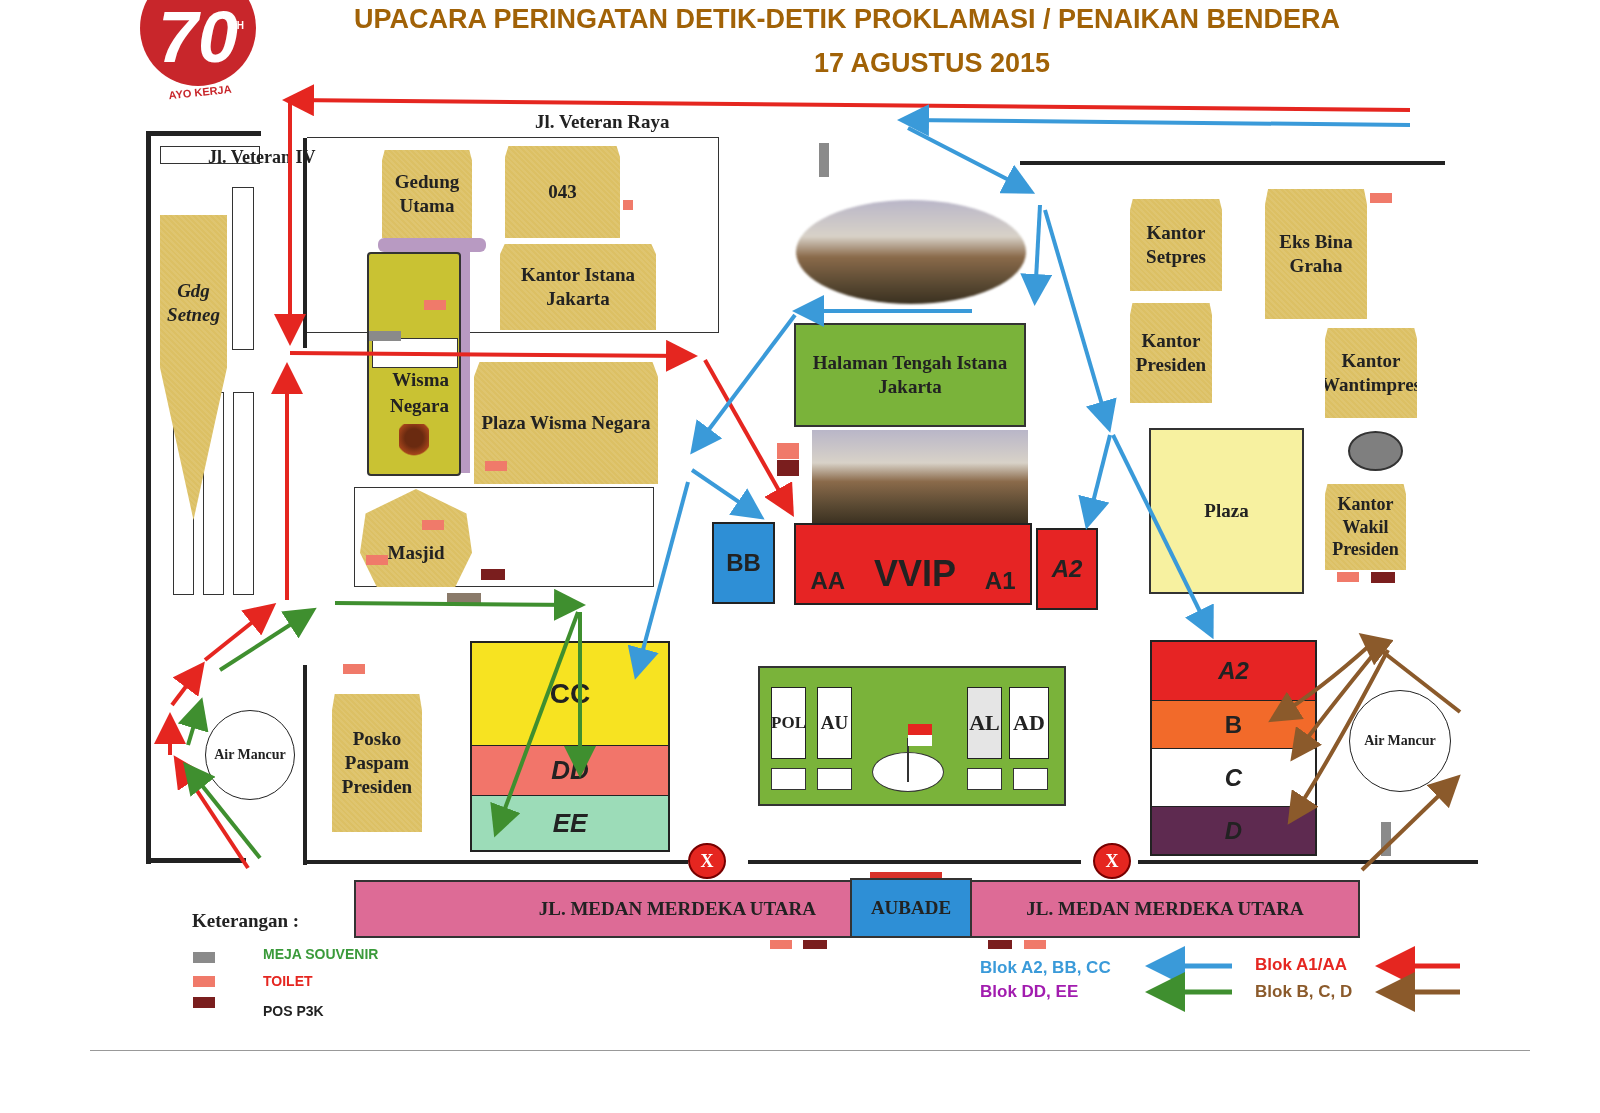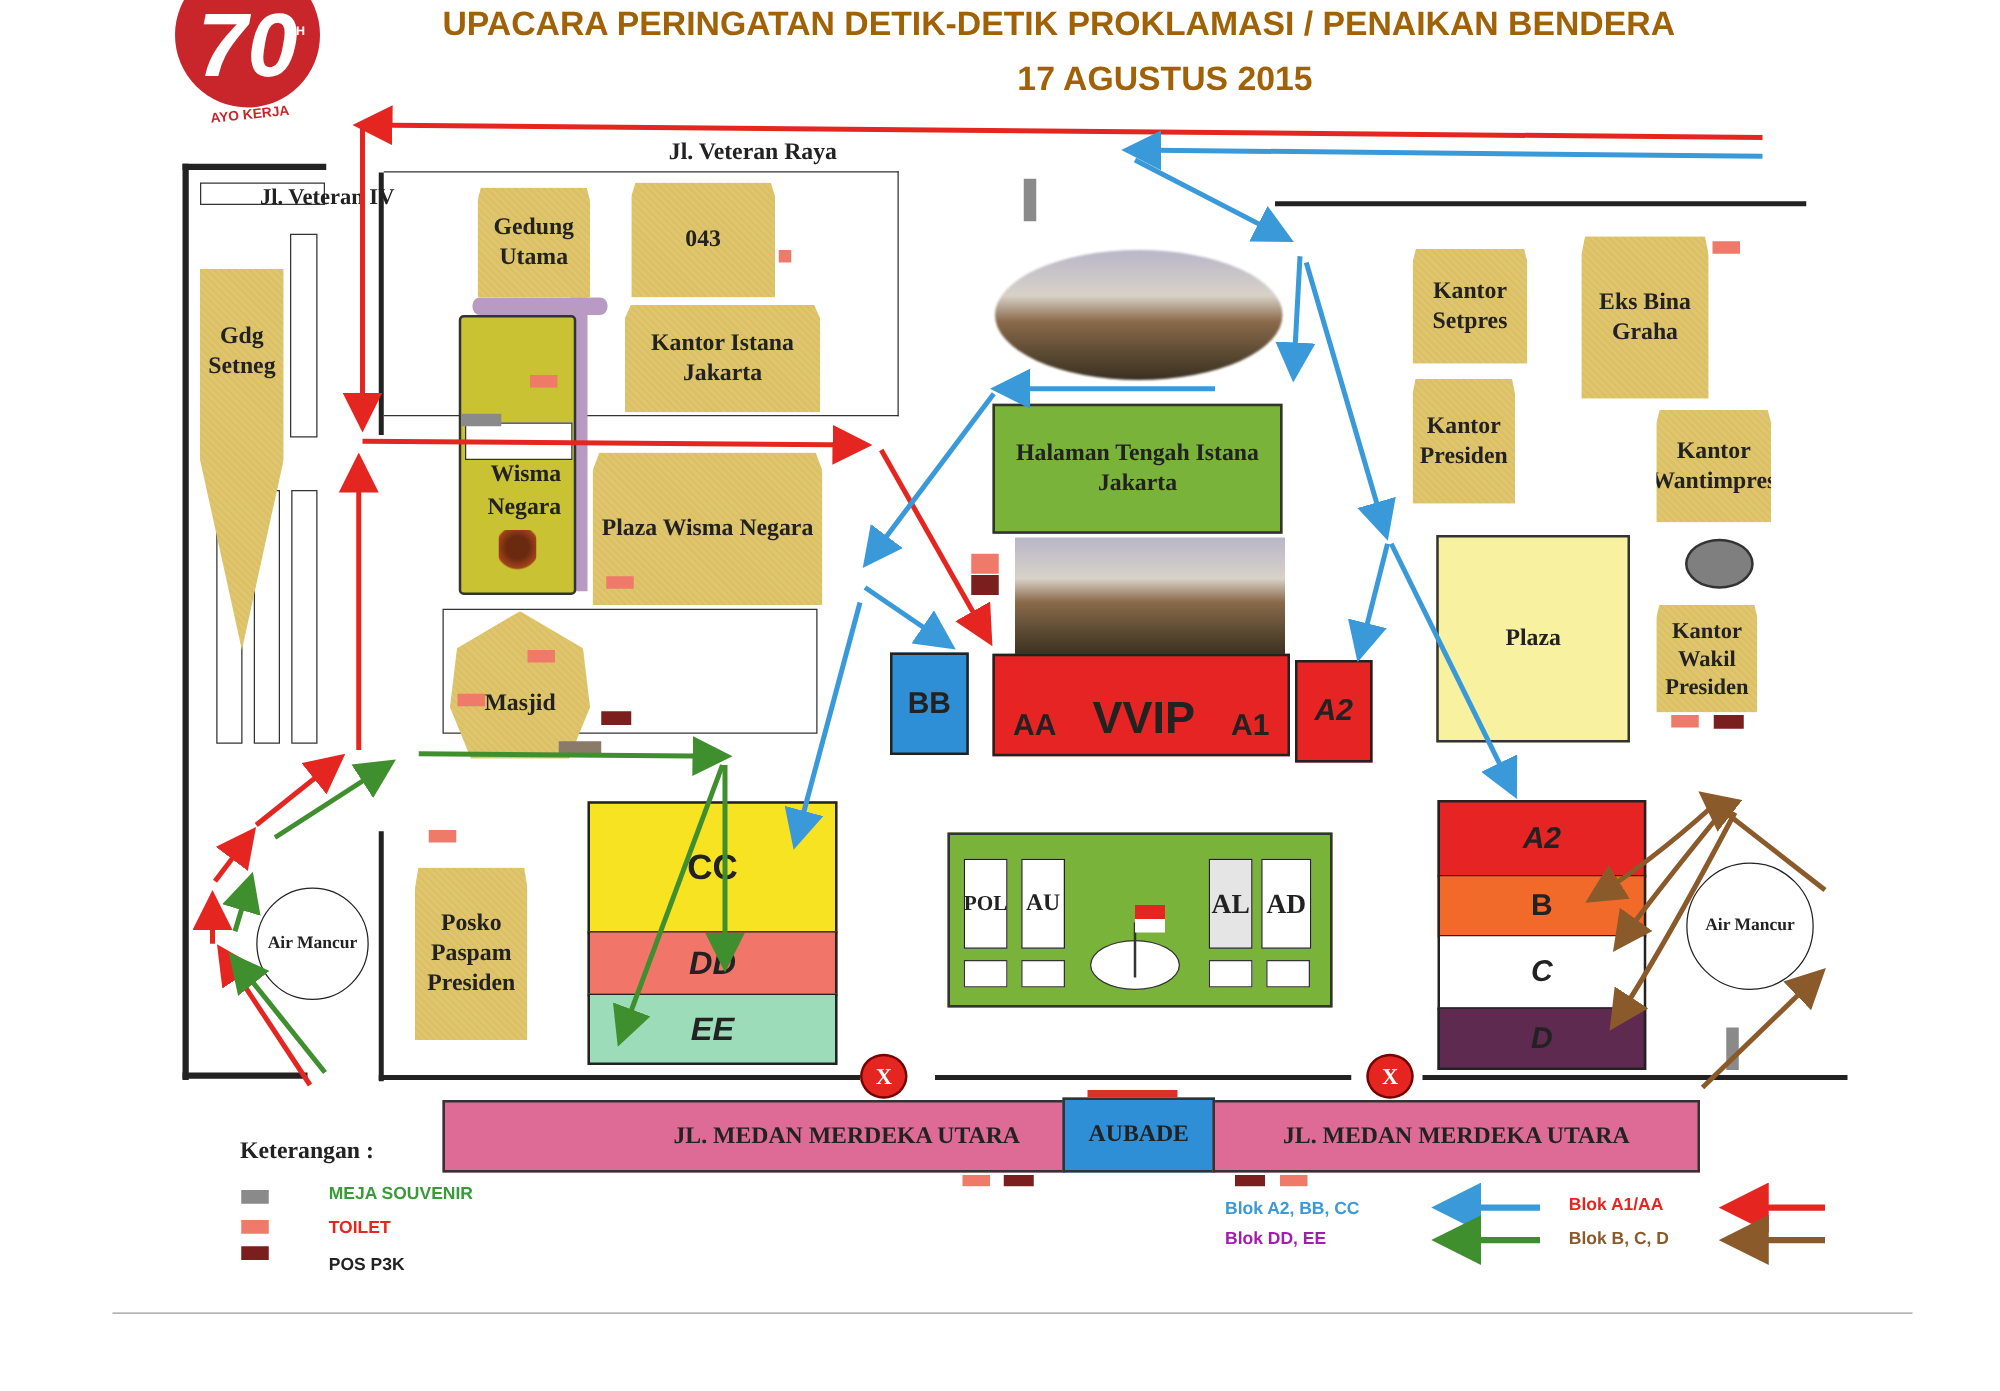--- a/index.html
+++ b/index.html
@@ -14,21 +14,21 @@
   .blk{display:flex;align-items:center;justify-content:center;font-family:"Liberation Sans",sans-serif;font-weight:bold;color:#222;border:2px solid #222;}
   .toilet{background:#f07a6a;}
   .p3k{background:#7a1e1e;}
   .souv{background:#8a8a8a;}
   .circle{border:1.5px solid #222;border-radius:50%;display:flex;align-items:center;justify-content:center;text-align:center;font-weight:bold;font-size:14px;line-height:1.3;color:#222;background:#fff;}
   .road{background:#dd6b96;border:2px solid #333;display:flex;align-items:center;justify-content:center;font-weight:bold;font-size:19px;color:#222;}
   .xmark{background:#e52620;border:2px solid #700;border-radius:50%;color:#fff;font-weight:bold;display:flex;align-items:center;justify-content:center;font-size:18px;}
   .photo{background:linear-gradient(180deg,#b9b6c8 0%,#d8d2c8 35%,#8a6a4a 55%,#5b4a33 80%,#3a3020 100%);}
   .legend-sw{width:22px;height:11px;}
   .legend-txt{font-family:"Liberation Sans",sans-serif;font-weight:bold;font-size:14px;text-align:right;}
-  .arrow-lbl{font-family:"Liberation Sans",sans-serif;font-weight:bold;font-size:14px;}
+  .arrow-lbl{font-family:"Liberation Sans",sans-serif;font-weight:bold;font-size:17px;}
   svg.arrows{position:absolute;left:0;top:0;pointer-events:none;}
 </style>
 </head>
 <body>
 
 <div class="abs" style="left:140px;top:-30px;width:116px;height:116px;border-radius:50%;background:#c8262b;display:flex;align-items:center;justify-content:center;">
   <span style="font-family:'Liberation Sans',sans-serif;font-weight:bold;font-style:italic;font-size:72px;color:#fff;margin-top:18px;">70</span>
   <span style="font-family:'Liberation Sans',sans-serif;font-weight:bold;font-size:10px;color:#fff;position:absolute;right:12px;top:50px;">TH</span>
 </div>
 <div class="abs" style="left:160px;top:86px;width:80px;text-align:center;font-family:'Liberation Sans',sans-serif;font-weight:bold;font-size:11px;color:#c8262b;transform:rotate(-6deg);">AYO KERJA</div>
@@ -49,39 +49,39 @@
 <div class="abs outline" style="left:307px;top:137px;width:412px;height:196px;border-left:none;"></div>
 <div class="abs outline" style="left:160px;top:146px;width:100px;height:18px;"></div>
 <div class="abs" style="left:208px;top:147px;font-weight:bold;font-size:18px;color:#222;">Jl. Veteran IV</div>
 <div class="abs" style="left:535px;top:111px;font-weight:bold;font-size:19px;color:#222;">Jl. Veteran Raya</div>
 
 <div class="abs outline" style="left:232px;top:187px;width:22px;height:163px;"></div>
 <div class="abs outline" style="left:173px;top:392px;width:21px;height:203px;"></div>
 <div class="abs outline" style="left:203px;top:392px;width:21px;height:203px;"></div>
 <div class="abs outline" style="left:233px;top:392px;width:21px;height:203px;"></div>
 
-<div class="abs bldg" style="left:160px;top:215px;width:67px;height:305px;clip-path:polygon(0 0,100% 0,100% 50%,50% 100%,0 50%);align-items:flex-start;padding-top:42px;">
+<div class="abs bldg" style="left:160px;top:215px;width:67px;height:305px;clip-path:polygon(0 0,100% 0,100% 50%,50% 100%,0 50%);align-items:flex-start;padding-top:64px;font-style:italic;">
   <span>Gdg Setneg</span>
 </div>
 
 <div class="abs bldg roof" style="left:366px;top:150px;width:90px;height:88px;margin-left:16px;">Gedung Utama</div>
 <div class="abs bldg roof" style="left:505px;top:146px;width:115px;height:92px;">043</div>
 <div class="abs bldg roof" style="left:500px;top:244px;width:156px;height:86px;">Kantor Istana Jakarta</div>
 
 <div class="abs" style="left:378px;top:238px;width:108px;height:14px;background:#b89ac2;border-radius:6px;"></div>
 <div class="abs" style="left:456px;top:238px;width:14px;height:235px;background:#b89ac2;"></div>
 <div class="abs" style="left:367px;top:252px;width:94px;height:224px;background:#c9c233;border:2px solid #333;border-radius:4px;display:flex;flex-direction:column;align-items:center;justify-content:flex-end;padding-bottom:10px;">
   <span style="font-weight:bold;font-size:19px;text-align:right;width:70px;line-height:1.4;color:#222;">Wisma Negara</span>
   <span style="width:30px;height:40px;background:radial-gradient(circle at 50% 35%,#6a2a10 30%,#a3431a 55%,transparent 60%);margin-top:4px;"></span>
 </div>
 <div class="abs" style="left:372px;top:338px;width:86px;height:30px;background:#fff;border:1.5px solid #333;"></div>
 <div class="abs bldg roof" style="left:474px;top:362px;width:184px;height:122px;">Plaza Wisma Negara</div>
 
 <div class="abs outline" style="left:354px;top:487px;width:300px;height:100px;"></div>
-<div class="abs bldg" style="left:360px;top:489px;width:112px;height:118px;clip-path:polygon(50% 0,95% 25%,100% 65%,85% 100%,15% 100%,0 65%,5% 25%);padding-top:30px;align-items:center;">
+<div class="abs bldg" style="left:360px;top:489px;width:112px;height:98px;clip-path:polygon(50% 0,95% 25%,100% 65%,85% 100%,15% 100%,0 65%,5% 25%);padding-top:30px;align-items:center;">
   <span>Masjid</span>
 </div>
 
 <div class="abs bldg roof" style="left:332px;top:694px;width:90px;height:138px;">Posko Paspam Presiden</div>
 
 <div class="abs circle" style="left:205px;top:710px;width:90px;height:90px;">Air Mancur</div>
 
 <div class="abs blk" style="left:470px;top:641px;width:200px;height:106px;background:#f7e321;font-size:28px;">CC</div>
 <div class="abs blk" style="left:470px;top:745px;width:200px;height:52px;background:#f2756a;font-size:26px;font-style:italic;border-top:1px solid #222;">DD</div>
 <div class="abs blk" style="left:470px;top:795px;width:200px;height:57px;background:#9cdcb8;font-size:26px;font-style:italic;border-top:1px solid #222;">EE</div>

